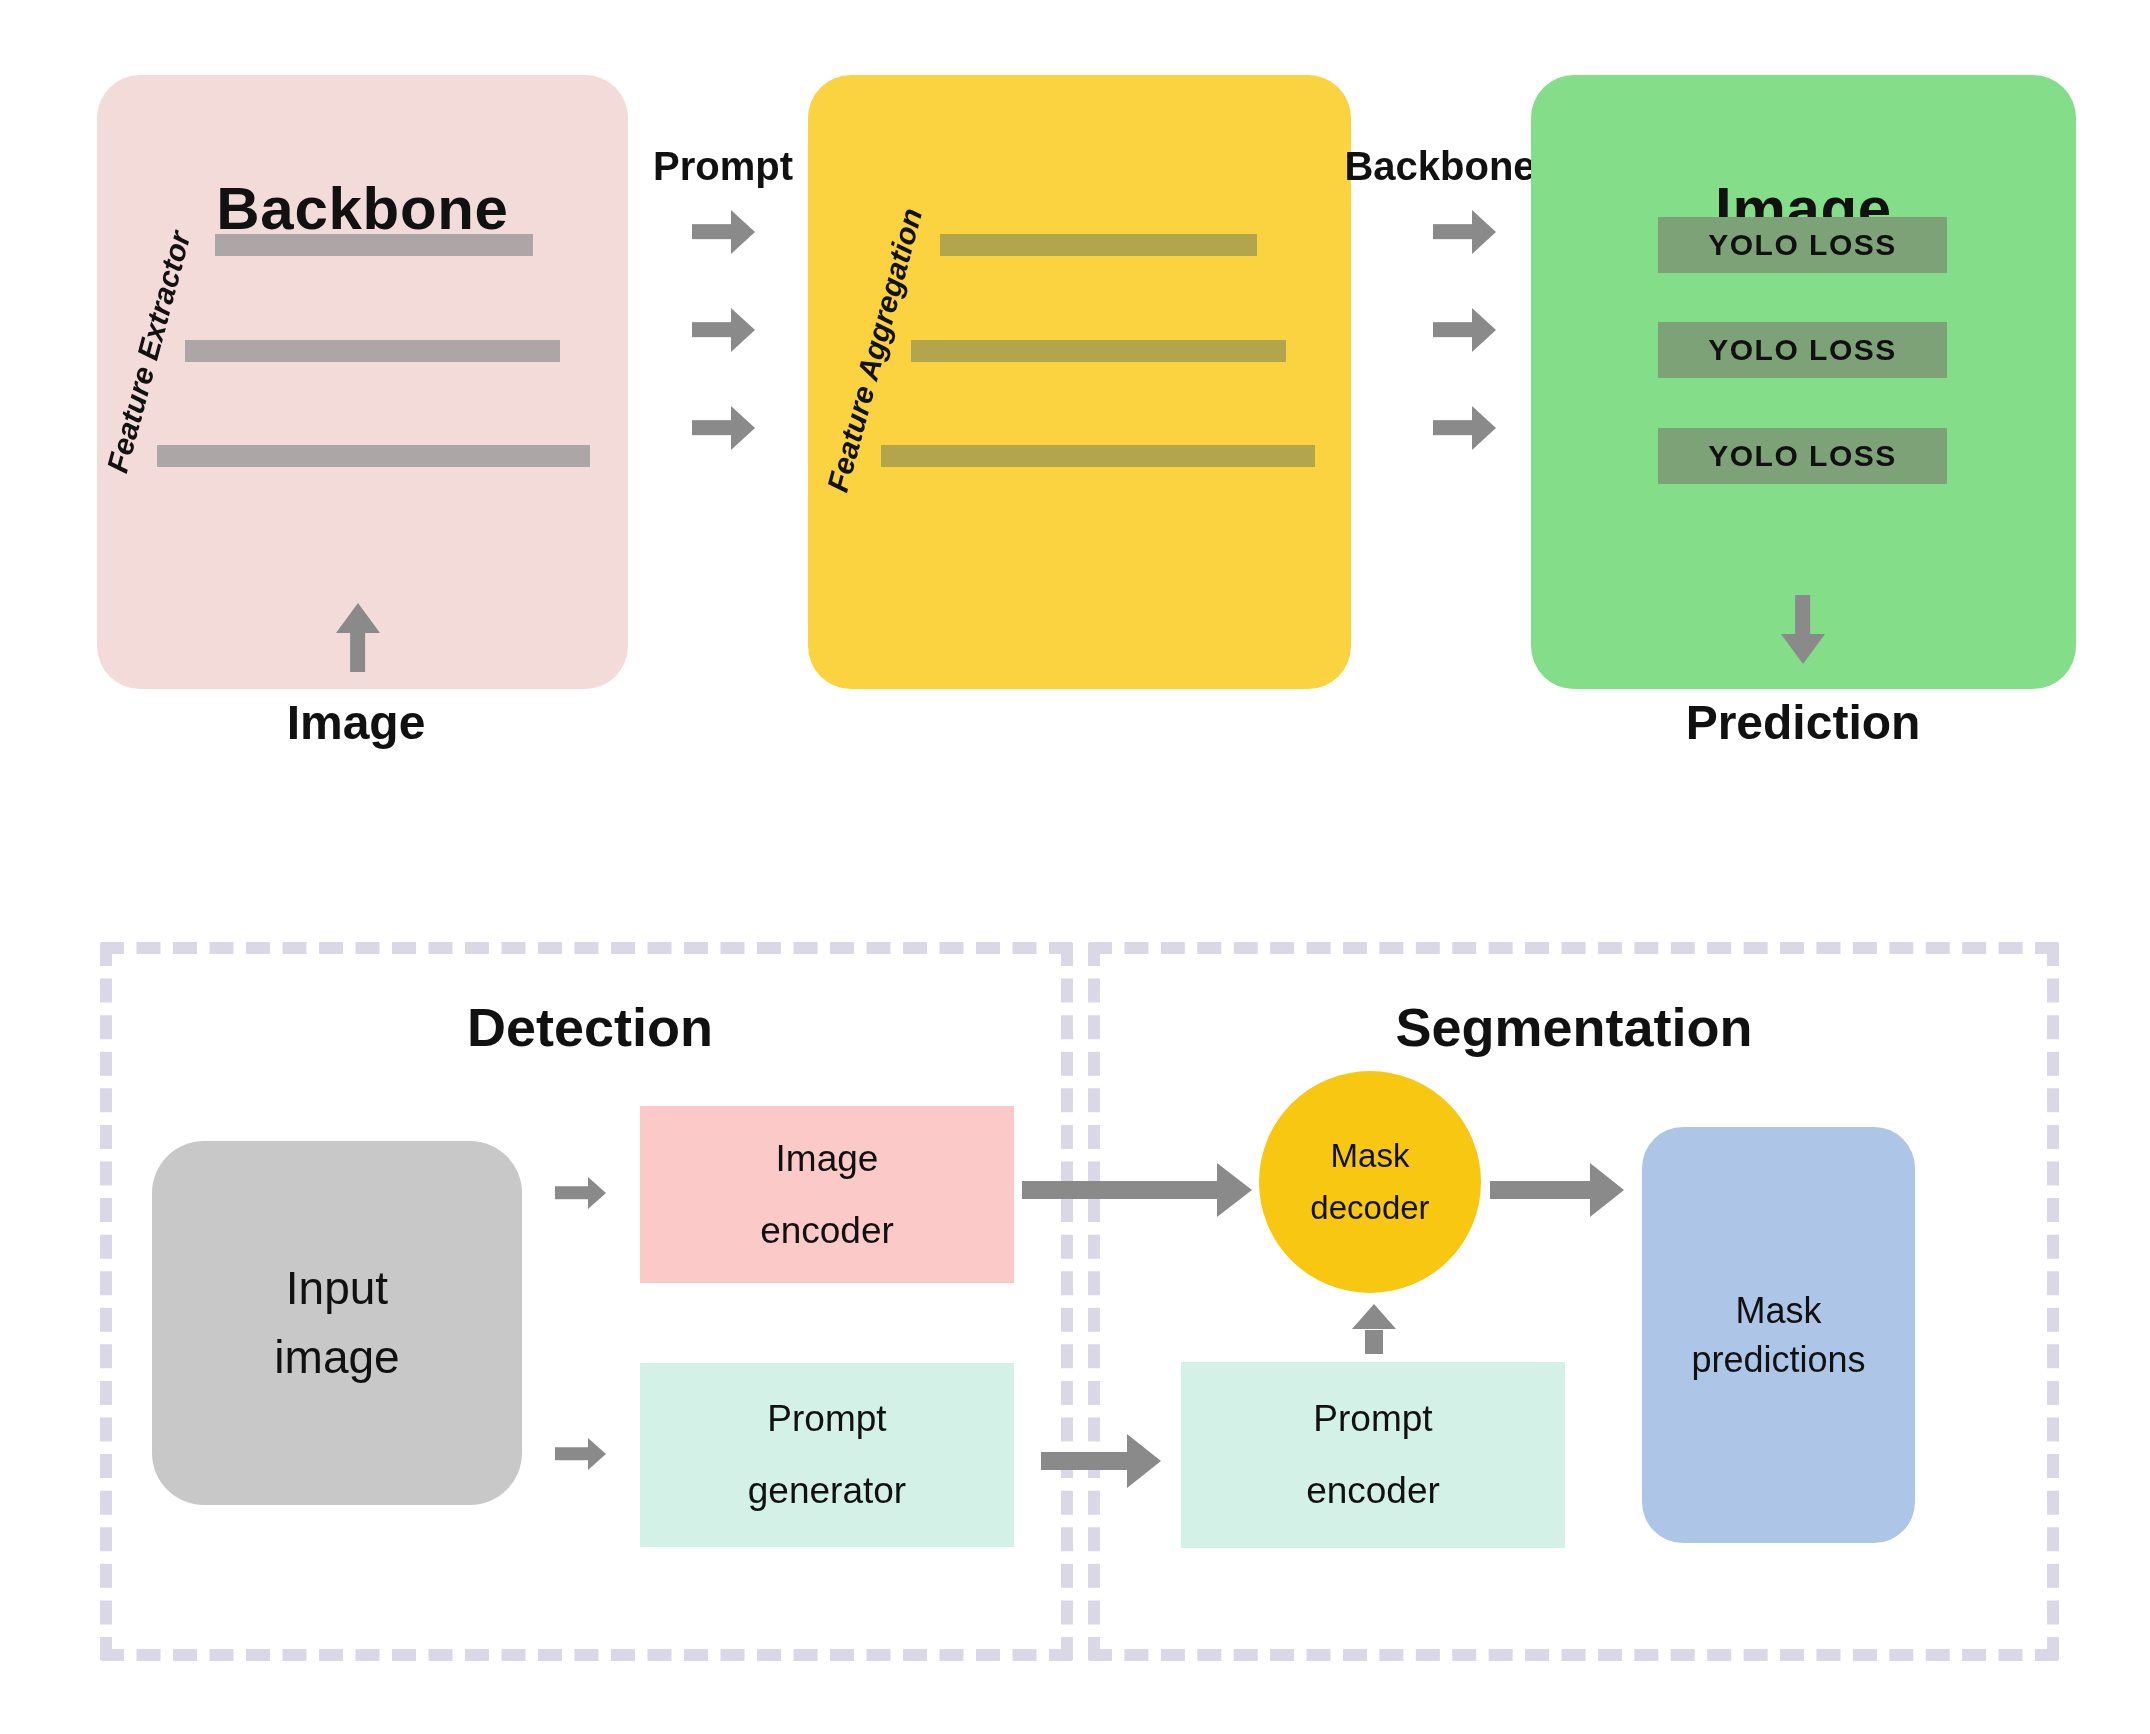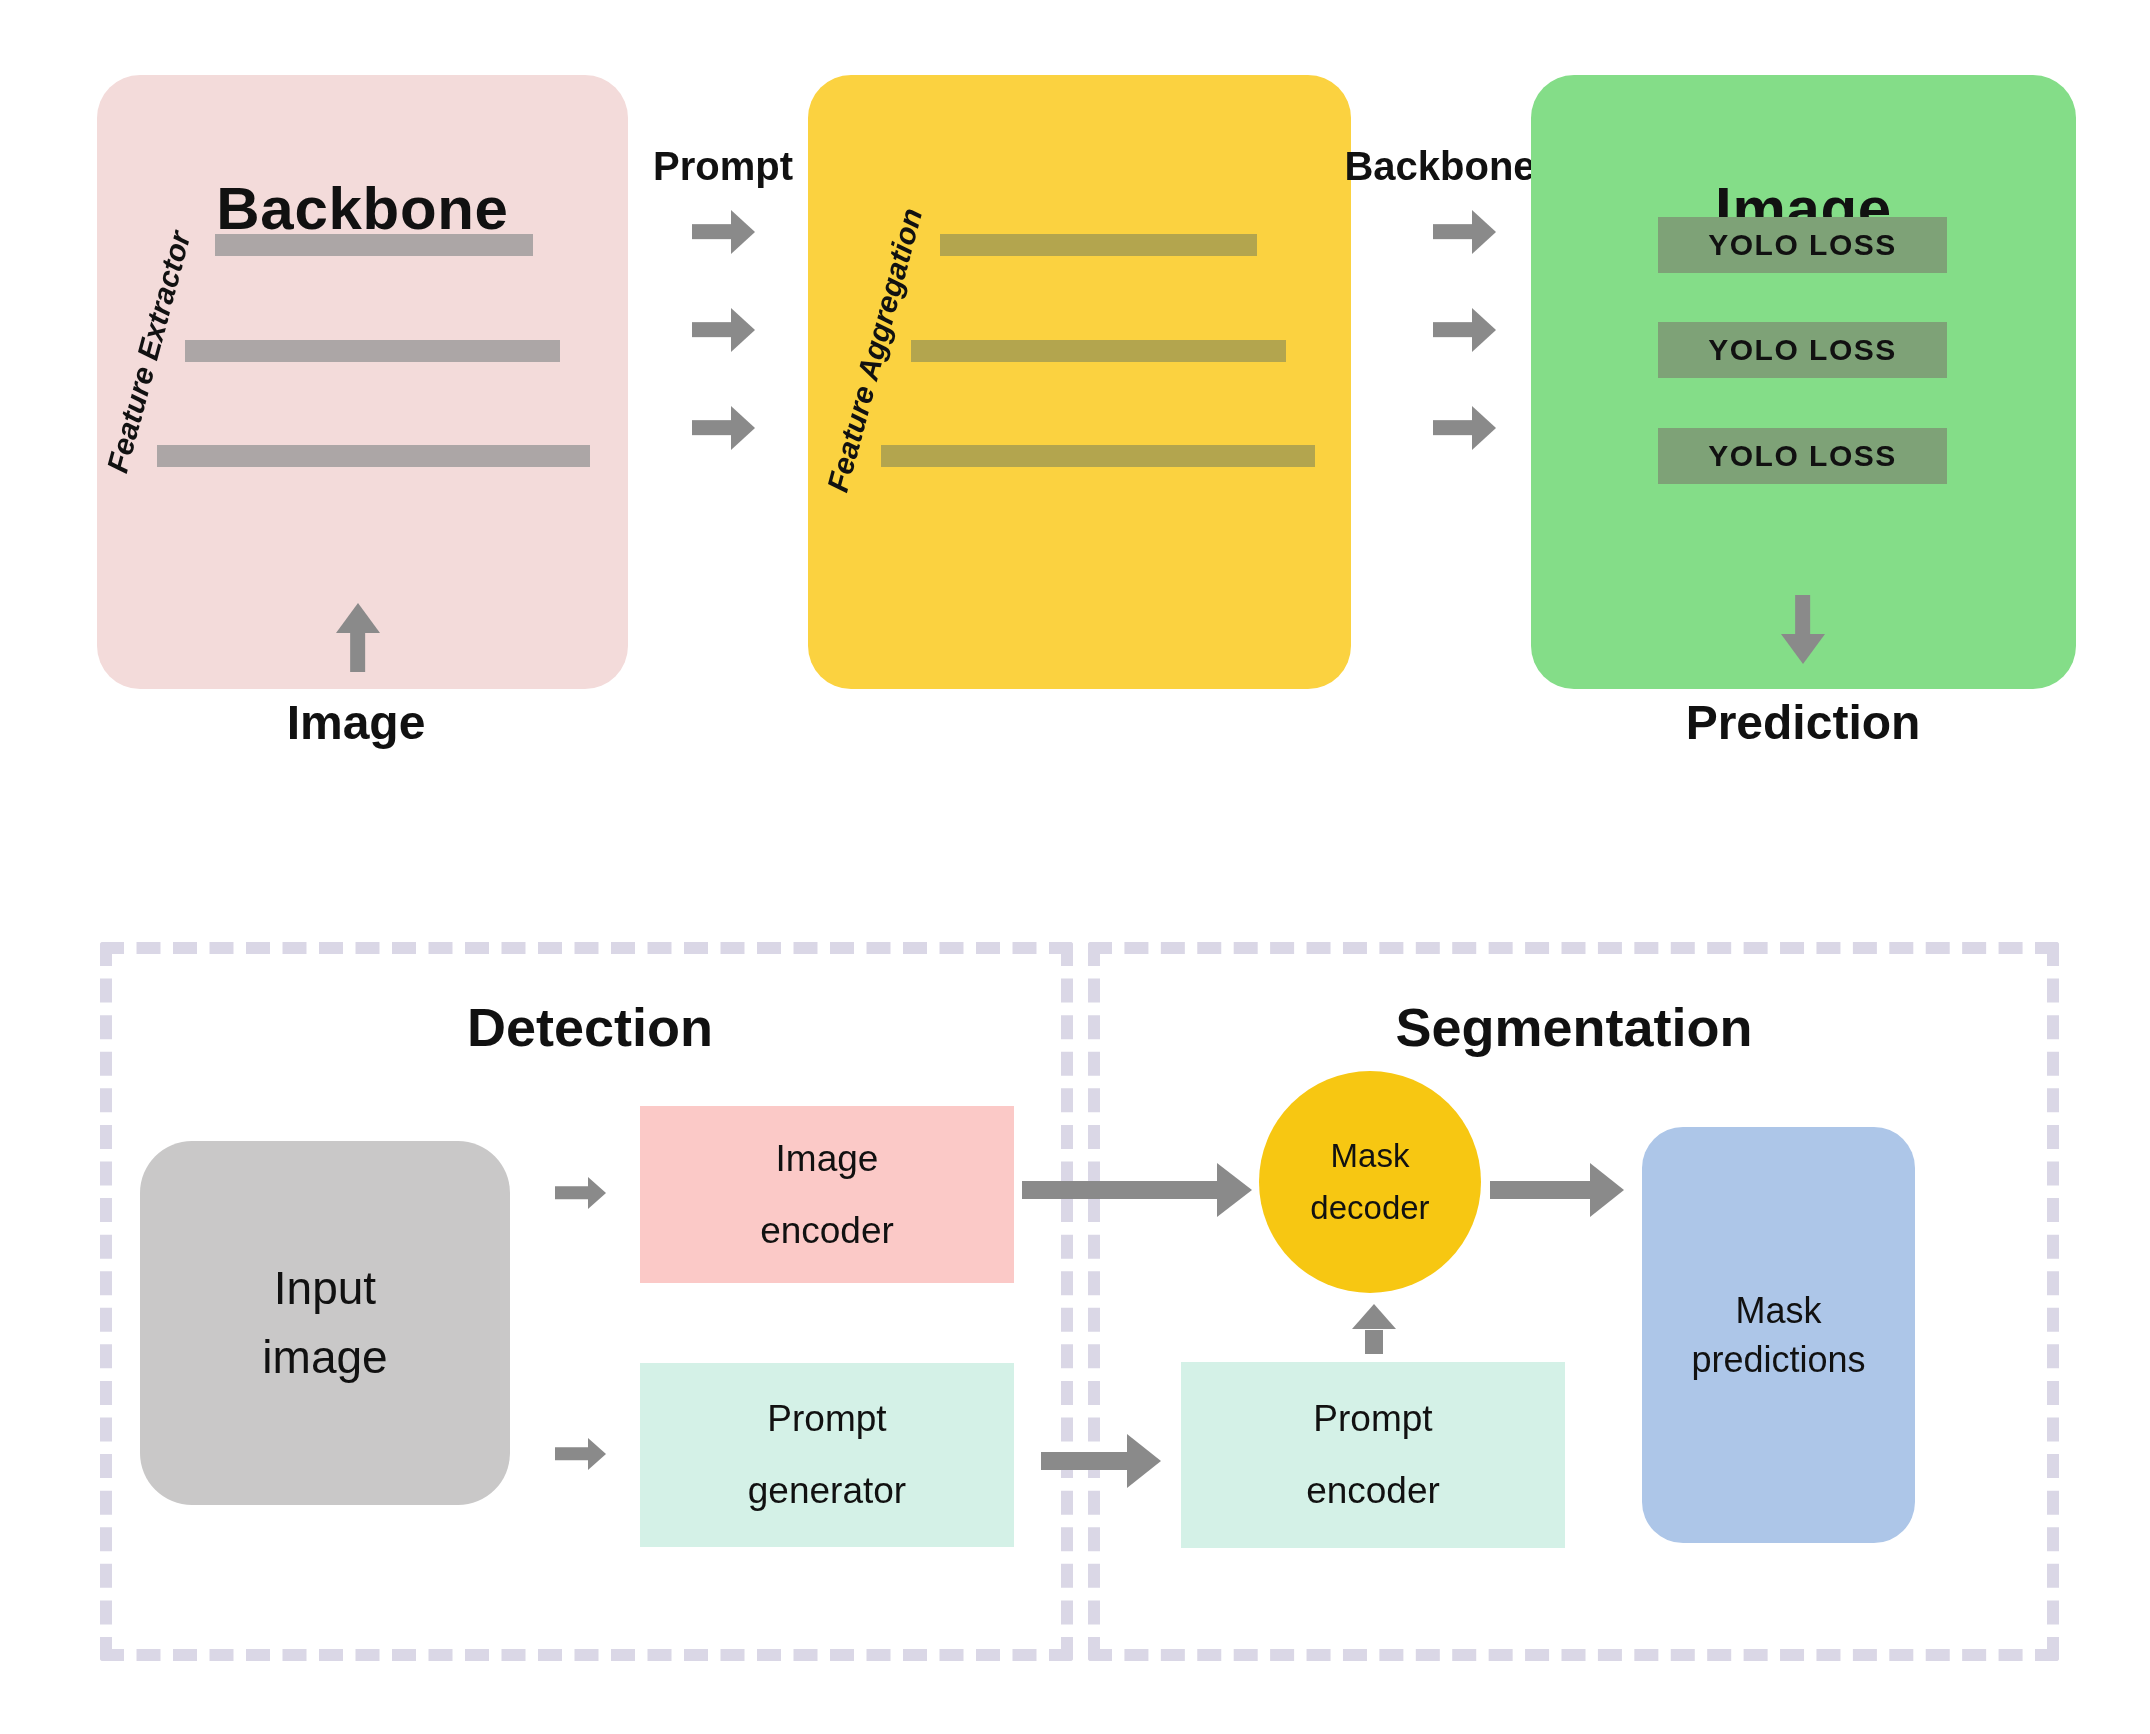--- a/index.html
+++ b/index.html
@@ -116,21 +116,21 @@
     <div class="tip" style="top:39px; border-top:30px solid var(--arrow); border-left:22px solid transparent; border-right:22px solid transparent;"></div>
   </div>
   <div class="flow-label" style="left:1803px; top:695px;">Prediction</div>
 
   <div class="dashed-box" style="left:100px; width:973px;"></div>
   <div class="dashed-box" style="left:1088px; width:971px;"></div>
 
   <div class="dashed-title" style="left:590px;">Detection</div>
   <div class="dashed-title" style="left:1574px;">Segmentation</div>
 
-  <div class="node" style="left:140px; top:1141px; width:370px; height:364px; border-radius:52px;
+  <div class="node" style="left:152px; top:1141px; width:370px; height:364px; border-radius:52px;
        background:var(--input-bg); font-size:46px; line-height:69px;">
     <span class="ln">Input</span>
     <span class="ln">image</span>
   </div>
 
   <div class="harrow" style="left:555px; top:1176px; width:51px; height:33px;">
     <div class="shaft" style="width:33px; height:13.5px;"></div>
     <div class="tip" style="left:33px; border-left:18px solid var(--arrow); border-top:16.5px solid transparent; border-bottom:16.5px solid transparent;"></div>
   </div>
   <div class="harrow" style="left:555px; top:1437px; width:51px; height:33px;">

